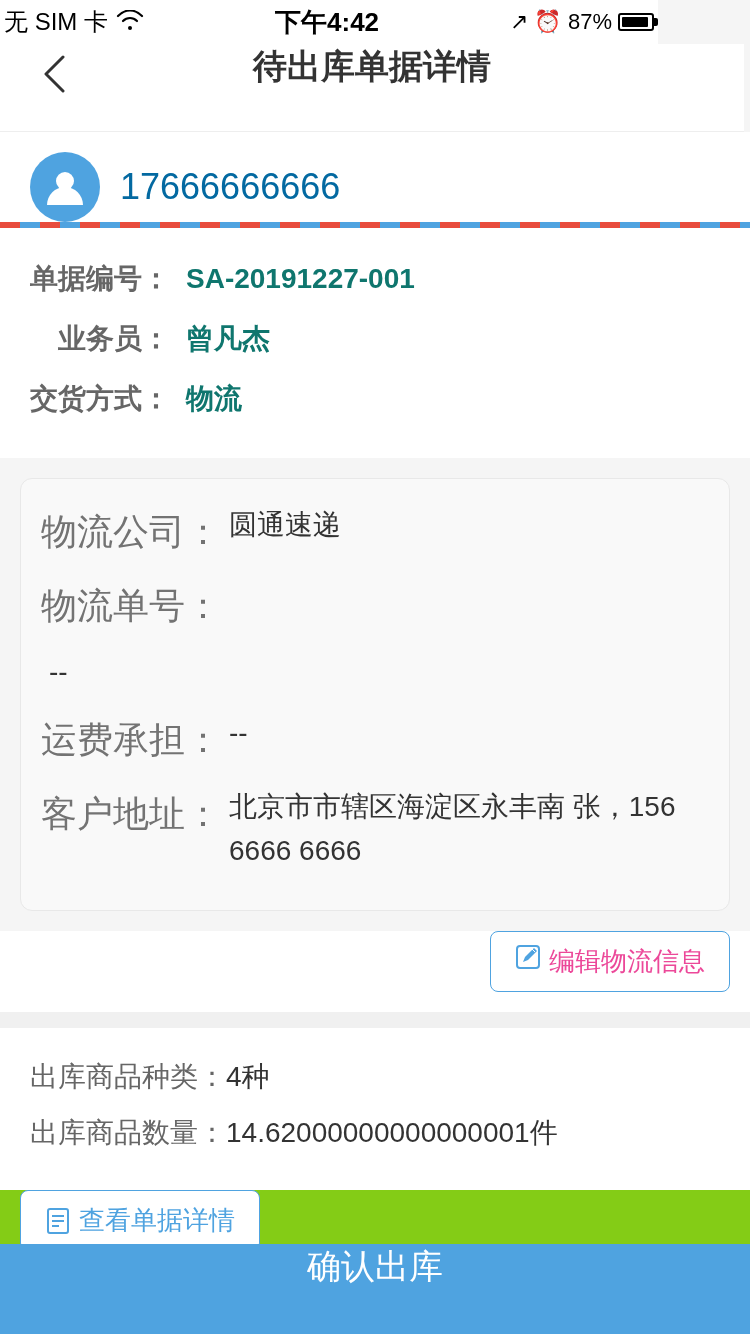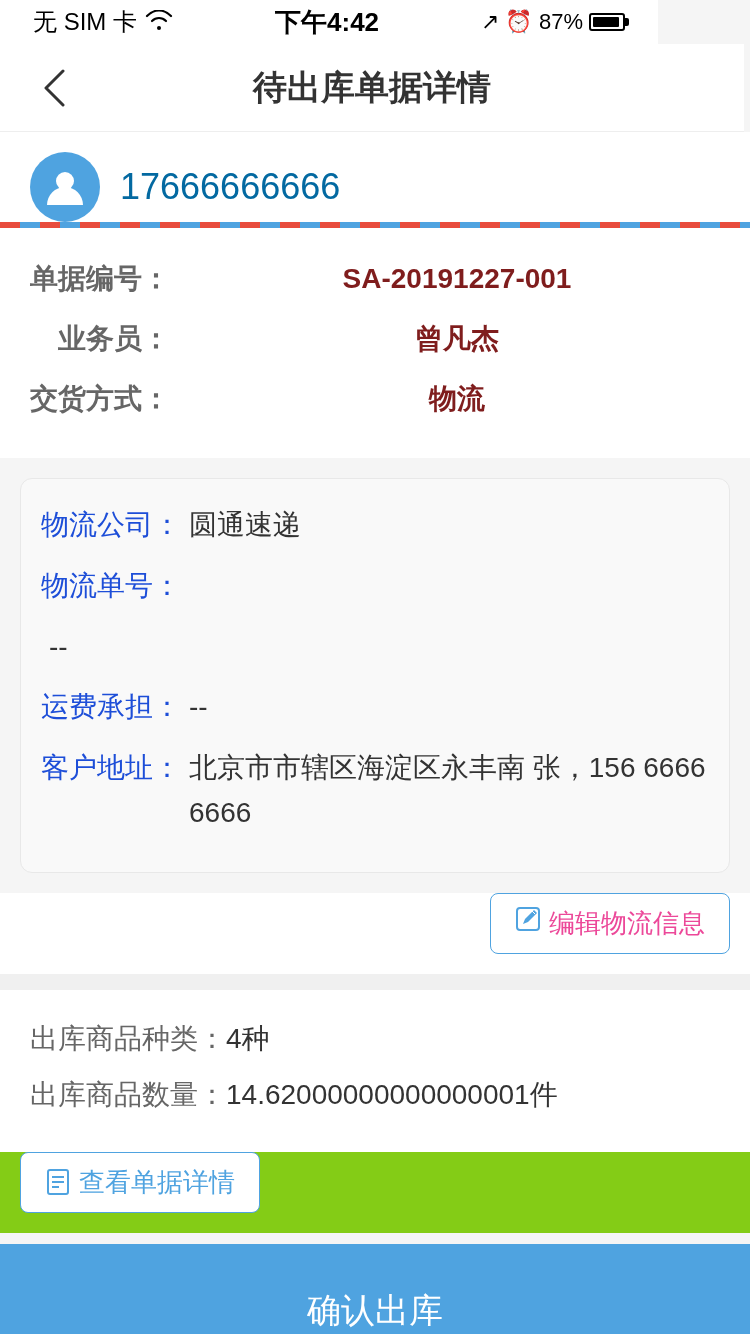--- a/index.html
+++ b/index.html
@@ -14,21 +14,21 @@
     }
 
     
     .status-bar {
       width: 658px;
       height: 44px;
       background: #fff;
       display: flex;
       align-items: center;
       justify-content: space-between;
-      padding: 0 33px;
+      padding: 0 4px;
       font-size: 24px;
       color: #000;
     }
     .status-left { display: flex; align-items: center; gap: 8px; }
     .status-center { font-weight: 600; font-size: 26px; }
     .status-right { display: flex; align-items: center; gap: 6px; font-size: 22px; }
     .battery-icon {
       display: inline-block;
       width: 36px;
       height: 18px;
@@ -56,21 +56,20 @@
       background: #000;
       border-radius: 1px;
     }
 
     
     .nav-bar {
       width: 744px;
       height: 88px;
       background: #fff;
       display: flex;
-      align-items: center;
       justify-content: center;
       position: relative;
       border-bottom: 1px solid #eee;
     }
     .nav-back {
       position: absolute;
       left: 24px;
       font-size: 40px;
       color: #333;
       cursor: pointer;
@@ -138,45 +137,44 @@
       font-weight: bold;
     }
     .info-label {
       color: #666;
       font-size: 28px;
       min-width: 140px;
       text-align: right;
       flex-shrink: 0;
     }
     .info-value {
-      color: #7f1d1d;
-      font-size: 28px;
-      margin-left: 24px;
+      color: #0f766e;
+      font-size: 28px;
+      margin-left: 16px;
       flex: 1;
-      text-align: center;
     }
 
     
     .logistics-card {
       background: #f9f9f9;
       border: 1px solid #e8e8e8;
       border-radius: 12px;
       margin: 20px 20px;
       padding: 24px 20px;
     }
     .logistics-row {
       display: flex;
       align-items: flex-start;
       margin-bottom: 16px;
       line-height: 1.6;
     }
     .logistics-row:last-child { margin-bottom: 12px; }
     .logistics-label {
-      color: #1d4ed8;
-      font-size: 28px;
+      color: #737373;
+      font-size: 36px;
       min-width: 140px;
       text-align: right;
       flex-shrink: 0;
     }
     .logistics-value {
       color: #333;
       font-size: 28px;
       margin-left: 8px;
       flex: 1;
       display: flex;
@@ -264,21 +262,21 @@
 
     
     .confirm-btn-wrap {
       position: fixed;
       bottom: 0;
       left: 0;
       width: 750px;
       background: #4fa3e0;
       height: 90px;
       display: flex;
-      align-items: flex-end;
+      align-items: flex-start;
       justify-content: center;
       cursor: pointer;
     }
     .confirm-btn-text {
       font-size: 34px;
       font-weight: 500;
       color: #fff;
     }
 
     .main-content {

